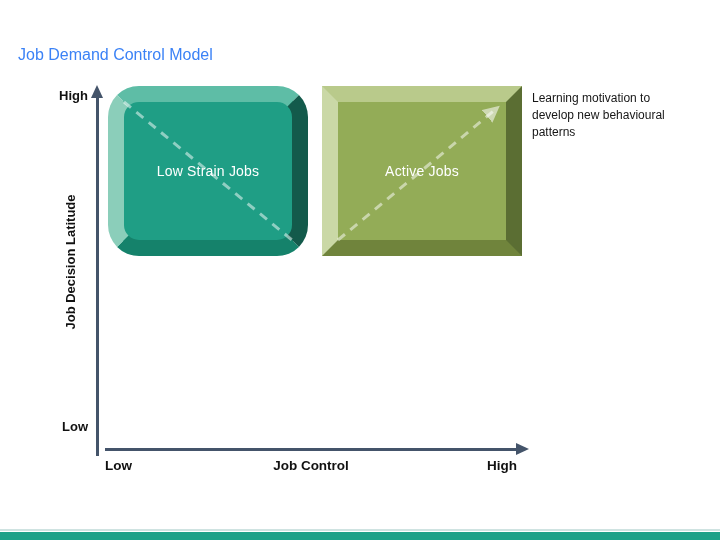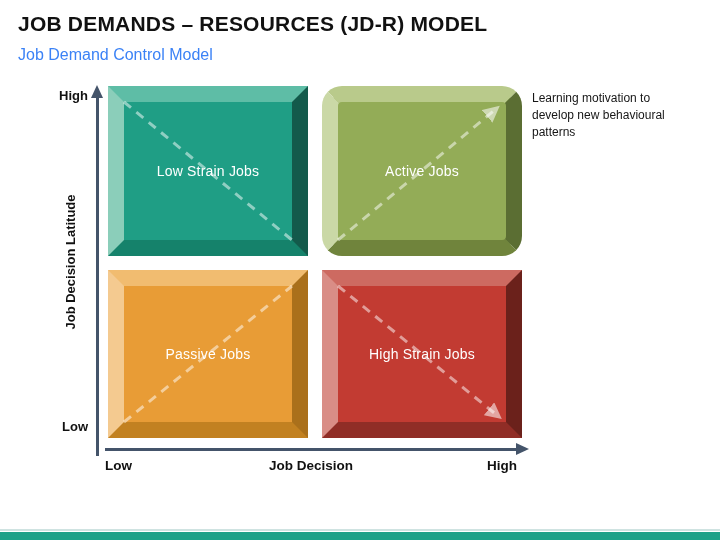--- a/index.html
+++ b/index.html
@@ -20,21 +20,21 @@
   
   .quad {
     position:absolute; box-sizing:border-box;
     border:16px solid transparent;
     display:flex; align-items:center; justify-content:center;
   }
   .quad .quad-label {
     color:#ffffff; font-size:14px; letter-spacing:0.2px; white-space:nowrap;
   }
   .quad-tl { left:108px; top:86px;  width:200px; height:170px; }
-  .quad-tr { left:322px; top:86px;  width:200px; height:170px;border-radius:20px; }
+  .quad-tr { left:322px; top:86px;  width:200px; height:170px; }
   .quad-bl { left:108px; top:270px; width:200px; height:168px; }
   .quad-br { left:322px; top:270px; width:200px; height:168px; }
 
   
   .diag-svg { position:absolute; left:0; top:0; width:720px; height:540px; pointer-events:none; }
 
   
   .y-axis-line { position:absolute; left:96px; top:97px; width:3px; height:359px; background:#44546a; }
   .y-axis-head {
     position:absolute; left:91px; top:85px; width:0; height:0;
@@ -68,34 +68,27 @@
 
   
   .footer-rule { position:absolute; left:0; top:529px; width:720px; height:2px; background:#cfe3e1; }
   .footer-bar  { position:absolute; left:0; top:532px; width:720px; height:8px; background:#1ea188; }
 </style>
 </head>
 <body>
 
 <div class="slide">
 
-  <div class="title">JOB DEMANDS – RESOURCES (JD-R) MODEL</div>
   <div class="subtitle">Job Demand Control Model</div>
 
-  <div class="quad quad-tl" style="background-color: rgb(31, 158, 133); border-color: rgb(94, 189, 166) rgb(19, 90, 75) rgb(21, 130, 107) rgb(139, 206, 186);">
+  <div class="quad quad-tl" style="background-color: rgb(31, 158, 133); border-color: rgb(94, 189, 166) rgb(19, 90, 75) rgb(21, 130, 107) rgb(139, 206, 186); border-radius: 31px;">
     <span class="quad-label">Low Strain Jobs</span>
   </div>
   <div class="quad quad-tr" style="background-color: rgb(147, 172, 87); border-color: rgb(185, 202, 139) rgb(91, 110, 51) rgb(112, 132, 60) rgb(202, 216, 166);">
     <span class="quad-label">Active Jobs</span>
-  </div>
-  <div class="quad quad-bl" style="background-color: rgb(232, 156, 54); border-color: rgb(241, 188, 112) rgb(170, 112, 27) rgb(194, 129, 33) rgb(244, 202, 144);">
-    <span class="quad-label">Passive Jobs</span>
-  </div>
-  <div class="quad quad-br" style="background-color: rgb(194, 59, 50); border-color: rgb(205, 106, 97) rgb(107, 33, 27) rgb(144, 45, 38) rgb(217, 141, 134);">
-    <span class="quad-label">High Strain Jobs</span>
   </div>
 
   <svg class="diag-svg" viewBox="0 0 720 540">
     <defs>
       <marker id="arrow-wh" viewBox="0 0 10 10" refX="7" refY="5" markerWidth="5.5" markerHeight="5.5" orient="auto-start-reverse">
         <path d="M0,0 L10,5 L0,10 z" fill="rgba(255,255,255,0.55)"></path>
       </marker>
     </defs>
 
     <g stroke="rgba(255,255,255,0.5)" stroke-width="3" stroke-dasharray="9 7" fill="none">
@@ -112,21 +105,21 @@
   <div class="y-axis-line" style="background: rgb(68, 84, 106);"></div>
   <div class="y-axis-head" style="border-bottom-color: rgb(68, 84, 106);"></div>
   <div class="y-high">High</div>
   <div class="y-low">Low</div>
   <div class="y-title">Job Decision Latitude</div>
 
   <div class="x-axis-line" style="background: rgb(68, 84, 106);"></div>
   <div class="x-axis-head" style="border-left-color: rgb(68, 84, 106);"></div>
   <div class="x-labels">
     <span>Low</span>
-    <span class="x-mid">Job Decision</span>
+    <span class="x-mid">Job Control</span>
     <span>High</span>
   </div>
 
   <div class="ann ann-top">Learning motivation to develop new behavioural patterns</div>
 
   <div class="footer-rule" style="background: rgb(207, 227, 225);"></div>
   <div class="footer-bar" style="background: rgb(30, 161, 136);"></div>
 
 </div>
 

